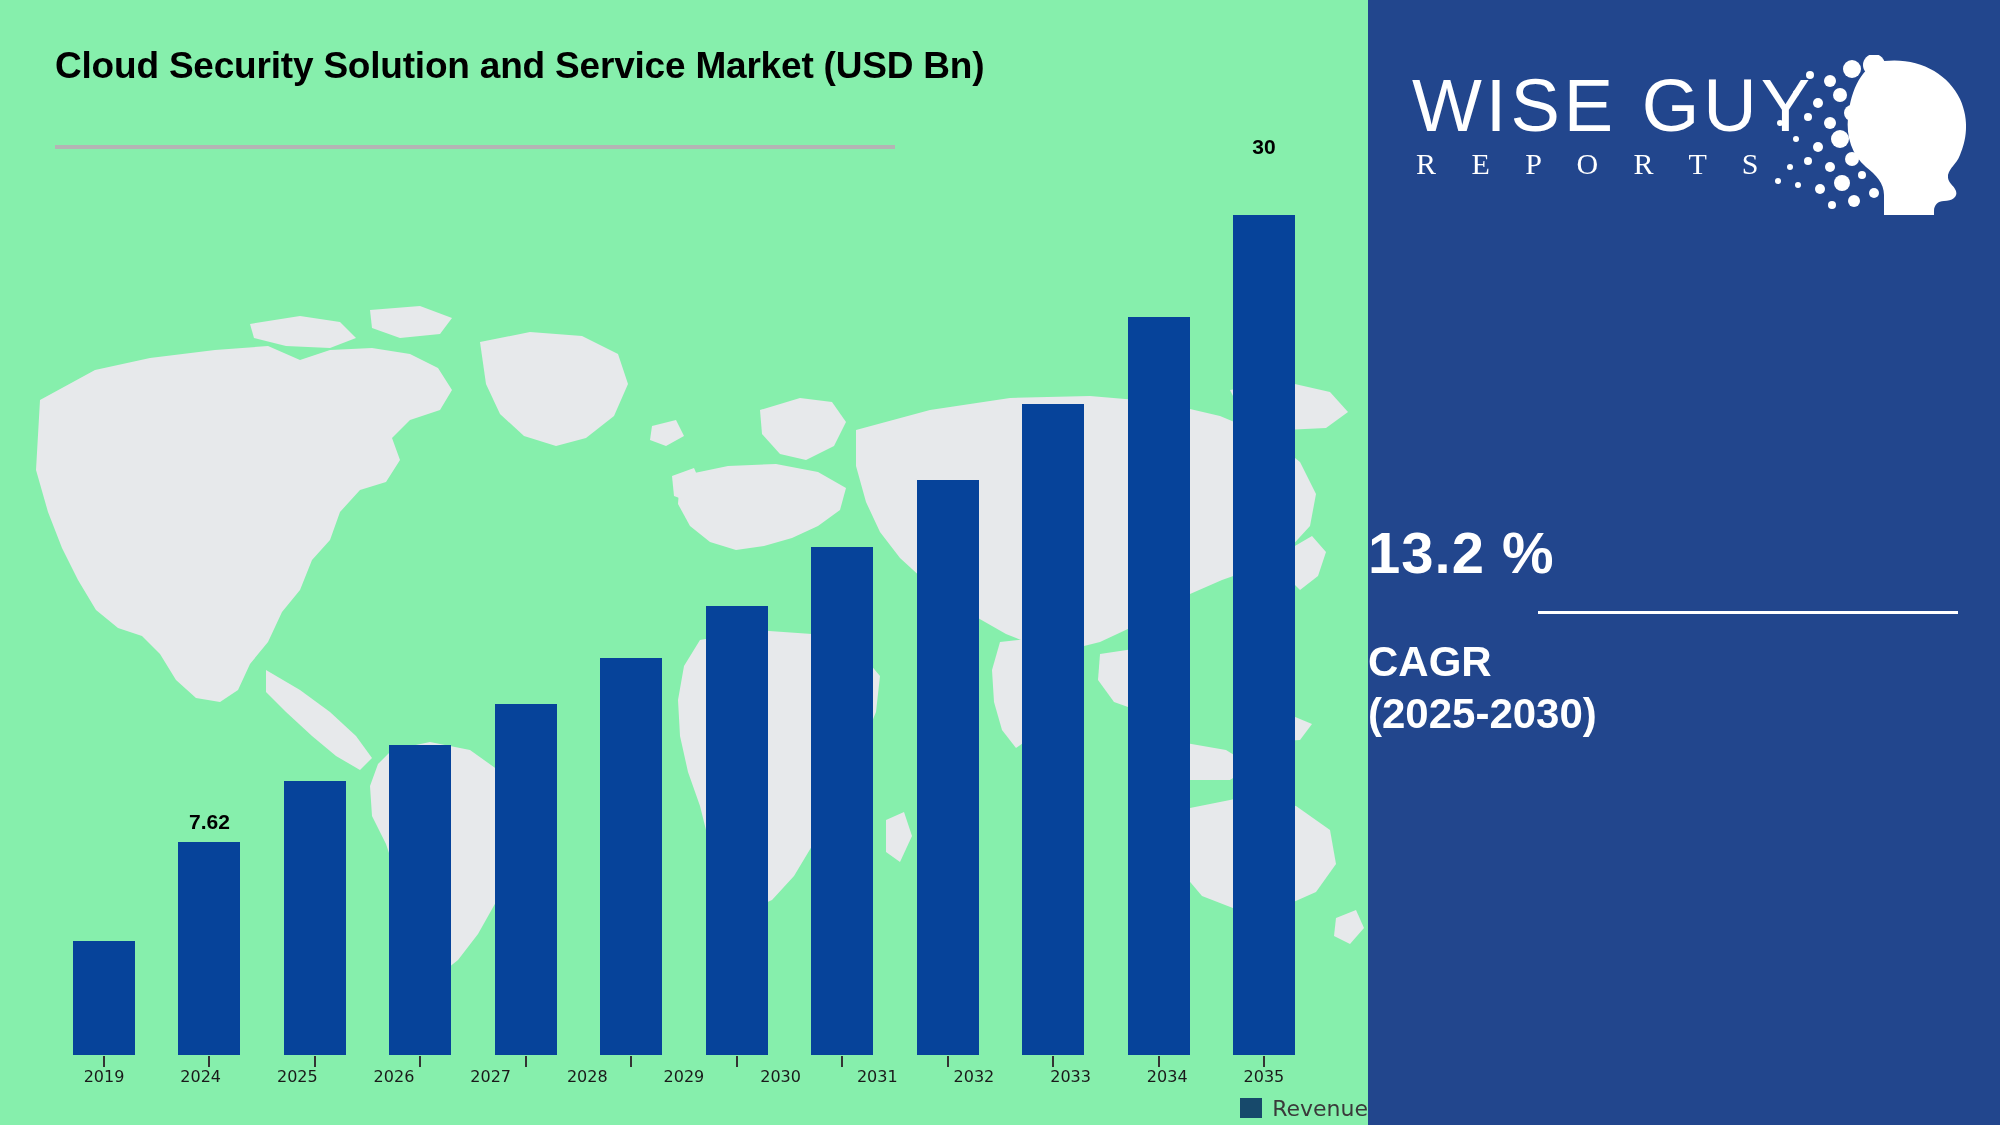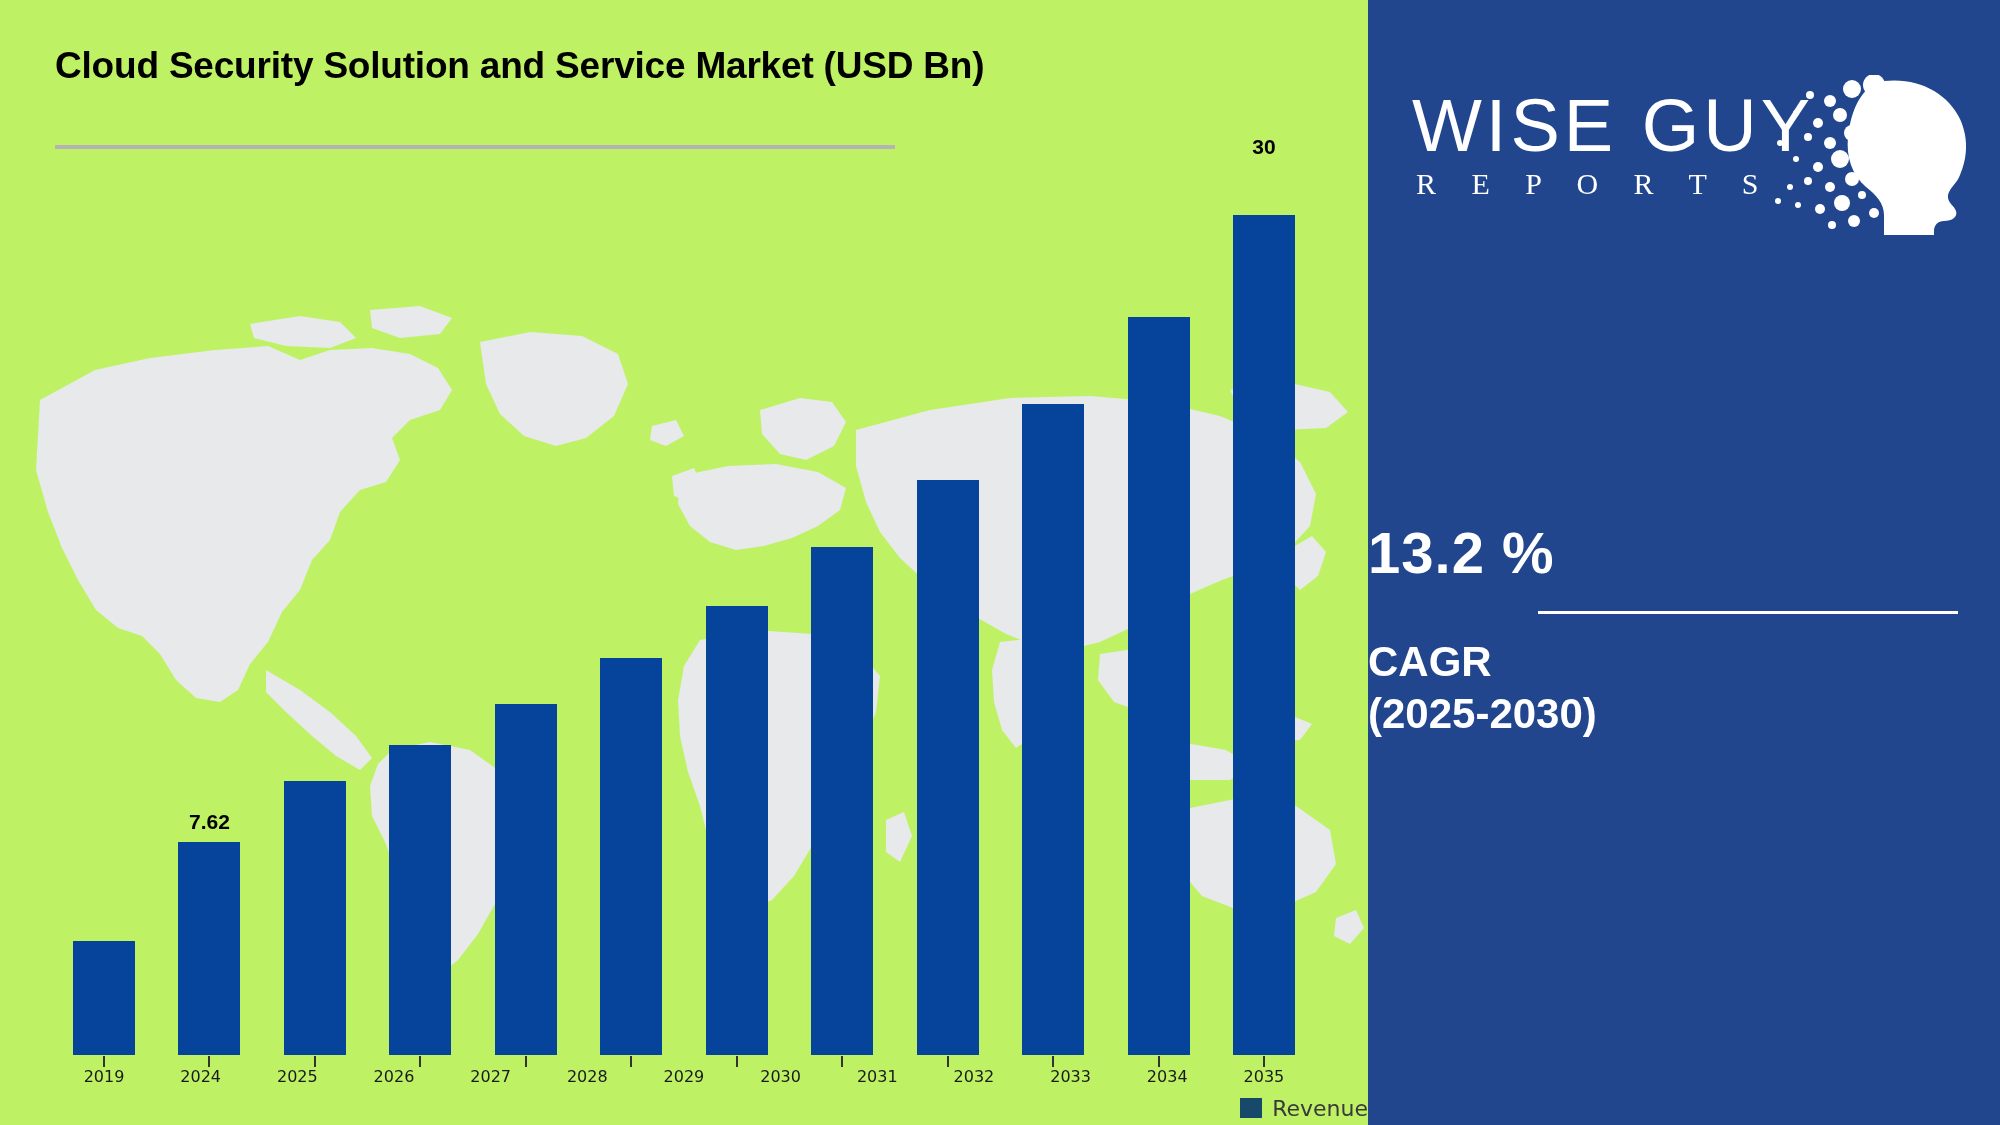--- a/index.html
+++ b/index.html
@@ -9,21 +9,21 @@
     font-family:"Liberation Sans", sans-serif;
     background:#ffffff;
     overflow:hidden;
   }
   #root { position:relative; width:2000px; height:1125px; display:flex; }
 
   
   .chart-panel {
     position:relative;
     width:1368px; height:1125px;
-    background:#bef264;
+    background:#86efac;
     flex:0 0 1368px;
   }
   .chart-title {
     position:absolute; left:55px; top:45px;
     font-size:37px; font-weight:bold; color:#000000;
     letter-spacing:-0.2px; white-space:nowrap;
   }
   .title-rule {
     position:absolute; left:55px; top:145px;
     width:840px; height:4px; background:#b4b4b4;
@@ -98,21 +98,21 @@
 
   
   .brand-panel {
     position:relative;
     width:632px; height:1125px;
     background:#22468d;
     flex:0 0 632px;
     color:#ffffff;
   }
   .logo-block {
-    position:absolute; left:0; top:70px;
+    position:absolute; left:0; top:50px;
     width:632px; height:170px;
     display:flex; align-items:center; justify-content:center;
   }
   .logo-inner { position:relative; width:580px; height:160px; }
   .logo-word {
     position:absolute; left:18px; top:8px;
     font-size:74px; font-weight:400; letter-spacing:4px;
     color:#ffffff; font-family:"Liberation Sans", sans-serif;
     white-space:nowrap;
   }

